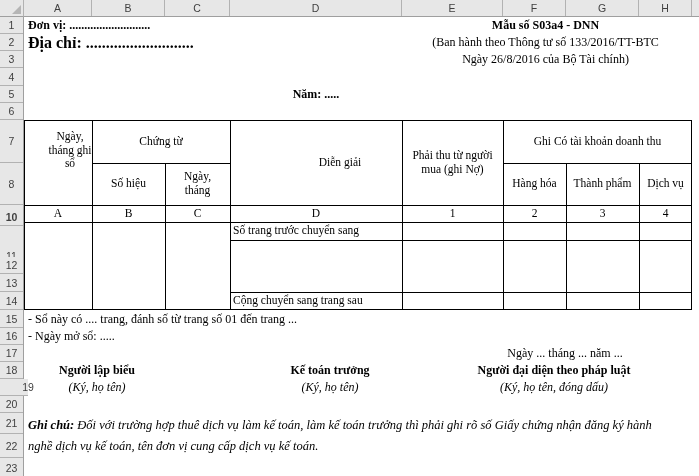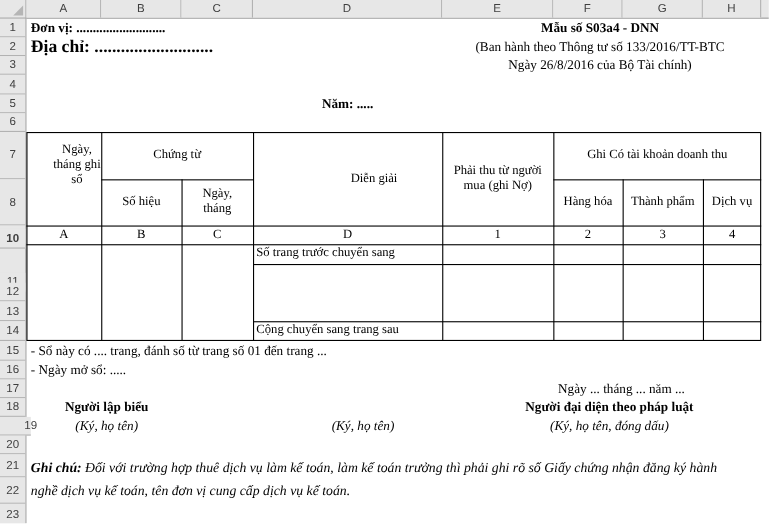--- a/index.html
+++ b/index.html
@@ -69,20 +69,21 @@
   <div class="tcell" style="left:639px;top:163px;width:53px;height:42px;">Dịch vụ</div>
 
   <div class="tcell left" style="left:230px;top:222px;width:172px;height:18px;text-align:right;">Số trang trước chuyển sang</div>
   <div class="tcell left" style="left:230px;top:292px;width:172px;height:18px;">Cộng chuyển sang trang sau</div>
 
   <div class="txt" style="left:28px;top:310px;height:18px;line-height:18px;font-size:12px;">- Sổ này có .... trang, đánh số từ trang số 01 đến trang ...</div>
   <div class="txt" style="left:28px;top:328px;height:17px;line-height:17px;font-size:12px;">- Ngày mở sổ: .....</div>
   <div class="txt ctr" style="left:440px;top:345px;width:250px;height:17px;line-height:17px;font-size:12px;">Ngày ... tháng ... năm ...</div>
 
   <div class="txt b ctr" style="left:24px;top:362px;width:146px;font-size:12px;line-height:17px;">Người lập biểu</div>
+  <div class="txt b ctr" style="left:245px;top:362px;width:170px;font-size:12px;line-height:17px;">Kế toán trưởng</div>
   <div class="txt b ctr" style="left:404px;top:362px;width:300px;font-size:12px;line-height:17px;">Người đại diện theo pháp luật</div>
   <div class="txt i ctr" style="left:24px;top:379px;width:146px;font-size:12px;line-height:17px;">(Ký, họ tên)</div>
   <div class="txt i ctr" style="left:245px;top:379px;width:170px;font-size:12px;line-height:17px;">(Ký, họ tên)</div>
   <div class="txt i ctr" style="left:404px;top:379px;width:300px;font-size:12px;line-height:17px;">(Ký, họ tên, đóng dấu)</div>
 
   <div class="txt i" style="left:28px;top:415px;width:630px;white-space:normal;font-size:12.5px;line-height:21px;">
     <span class="b i">Ghi chú:</span><span> Đối với trường hợp thuê dịch vụ làm kế toán, làm kế toán trưởng thì phải ghi rõ số Giấy chứng nhận đăng ký hành nghề dịch vụ kế toán, tên đơn vị cung cấp dịch vụ kế toán.</span>
   </div>
 
 <div class="col-head" style="left: 24px; width: 68px;">A</div>

